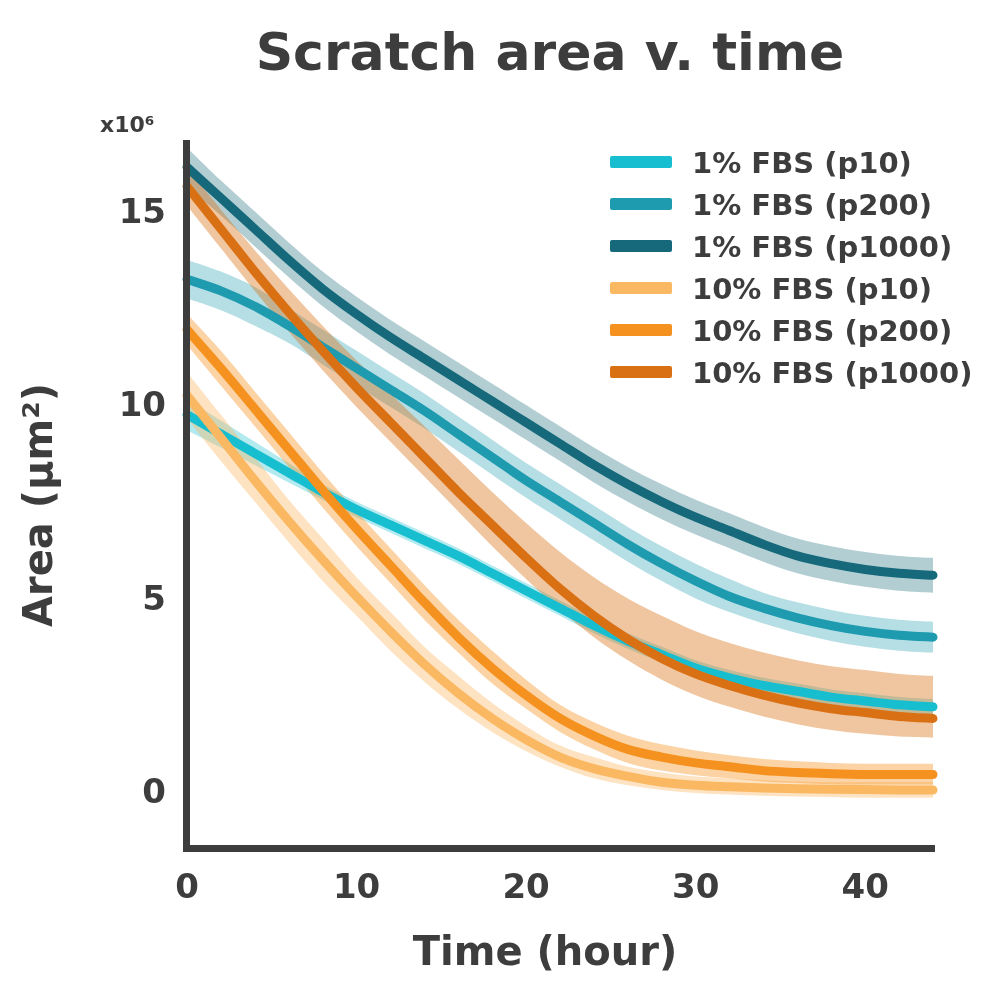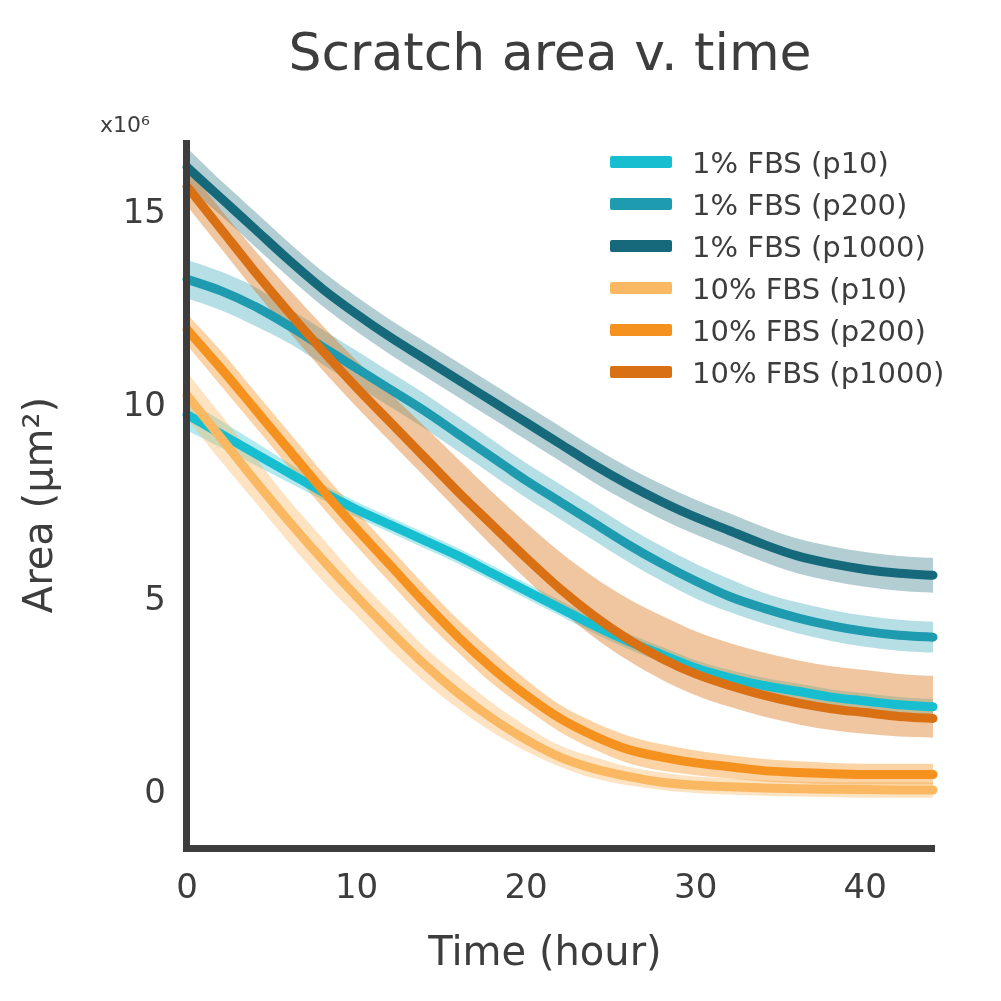--- a/index.html
+++ b/index.html
@@ -1,18 +1,18 @@
 <!DOCTYPE html>
 <html><head>
 <meta charset="utf-8">
 <style>
   html,body{margin:0;padding:0;background:#ffffff;}
   body{width:1001px;height:1001px;overflow:hidden;
        font-family:"DejaVu Sans","Liberation Sans",sans-serif;}
-  #figure{position:relative;width:1001px;height:1001px;background:#fff;}
+  #figure{position:relative;width:1001px;height:1001px;background:#fff;font-weight:bold;}
   svg{display:block;}
   .ttl{font-size:52px;fill:#3d3d3d;font-family:"DejaVu Sans","Liberation Sans",sans-serif;}
   .axlbl{font-size:40px;fill:#3d3d3d;font-family:"DejaVu Sans","Liberation Sans",sans-serif;}
   .tick{font-size:34px;fill:#3d3d3d;font-family:"DejaVu Sans","Liberation Sans",sans-serif;}
   .expo{font-size:22px;fill:#3d3d3d;font-family:"DejaVu Sans","Liberation Sans",sans-serif;}
   .lgd{font-size:29px;fill:#3d3d3d;font-family:"DejaVu Sans","Liberation Sans",sans-serif;}
   .spine{stroke:#3d3d3d;stroke-width:7;stroke-linecap:butt;}
 </style>
 </head>
 <body>

